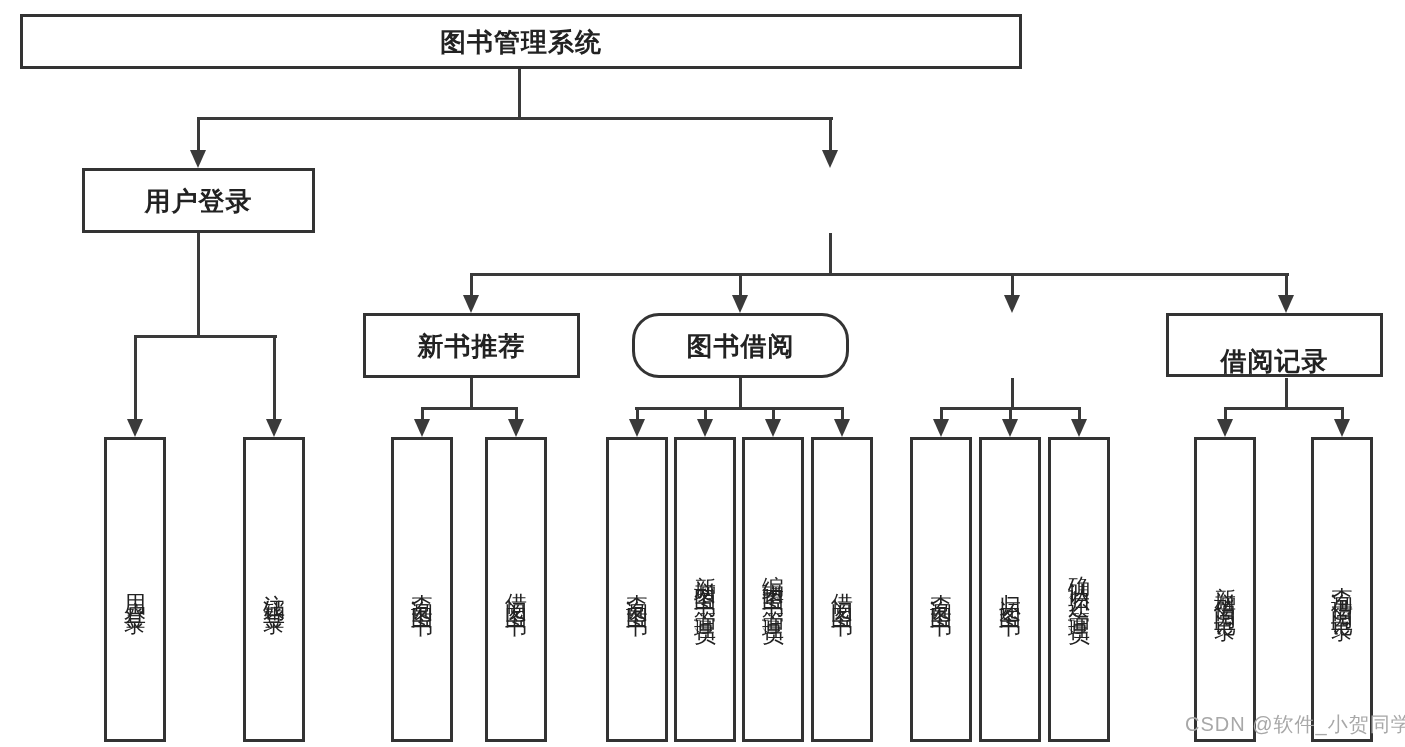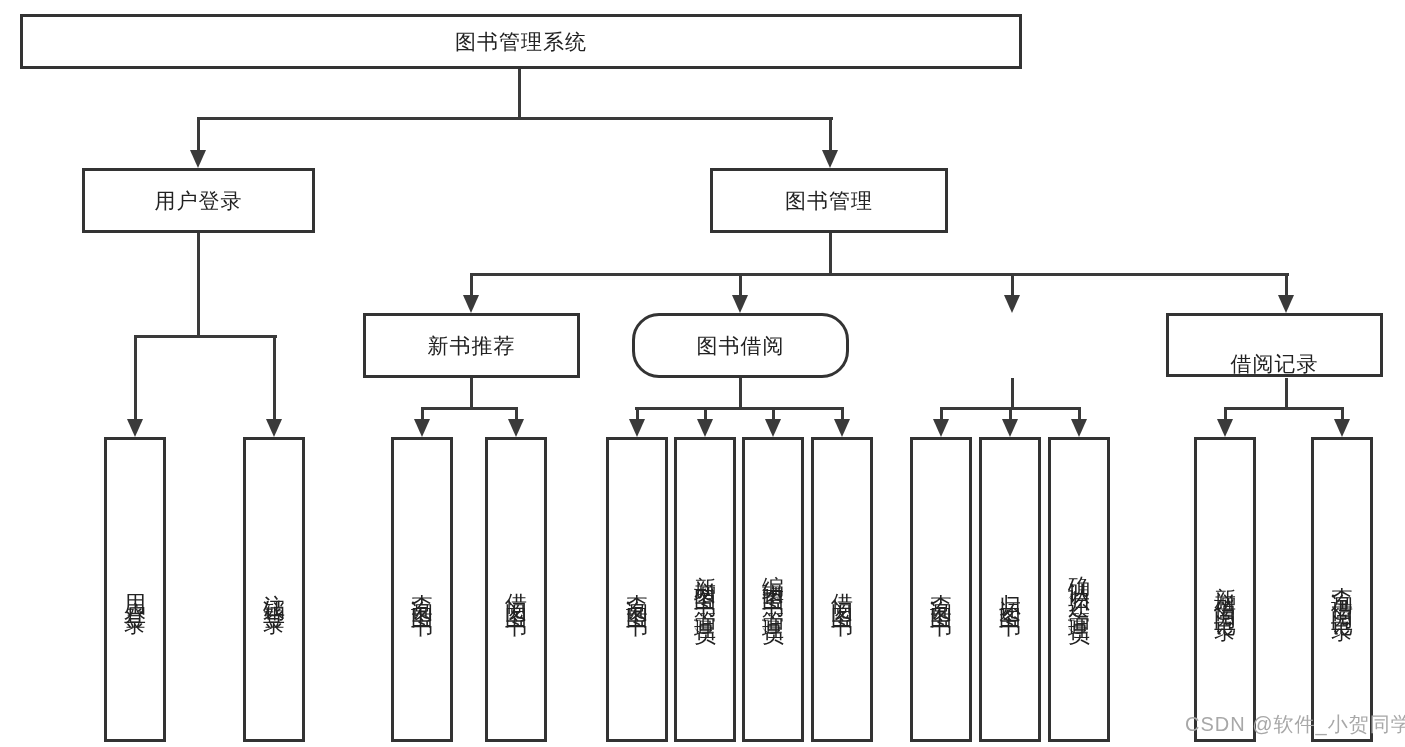--- a/index.html
+++ b/index.html
@@ -11,21 +11,21 @@
     overflow:hidden;
     font-family:"Liberation Sans","DejaVu Sans",sans-serif;
     color:var(--text);
   }
   .box{
     position:absolute; box-sizing:border-box;
     background:var(--fill); border:3px solid var(--border);
     display:flex; align-items:center; justify-content:center;
   }
   .box.h .label{
-    font-size:21px; letter-spacing:1px; white-space:nowrap; line-height:1;
+    font-size:26px; letter-spacing:1px; white-space:nowrap; line-height:1;font-weight:bold;
   }
   .box.v .label{
     writing-mode:vertical-rl; text-orientation:mixed;
     font-size:22px; letter-spacing:7px; line-height:1;
   }
   .vline,.hline{position:absolute; background:var(--line);}
   .vline{width:3px;}
   .hline{height:3px;}
   .arrowhead{
     position:absolute; width:0; height:0;
@@ -93,23 +93,20 @@
     <div class="arrowhead" style="left: 1002px; top: 419px;"></div>
     <div class="arrowhead" style="left: 1071px; top: 419px;"></div>
     <div class="arrowhead" style="left: 1217px; top: 419px;"></div>
     <div class="arrowhead" style="left: 1334px; top: 419px;"></div>
     <div class="box h" style="left: 20px; top: 14px; width: 1002px; height: 55px;">
       <span class="label">图书管理系统</span>
     </div>
     <div class="box h" style="left: 82px; top: 168px; width: 233px; height: 65px;">
       <span class="label">用户登录</span>
     </div>
-    <div class="box h" style="left: 710px; top: 168px; width: 238px; height: 65px;">
-      <span class="label">图书管理</span>
-    </div>
     <div class="box h" style="left: 363px; top: 313px; width: 217px; height: 65px; text-align: right;">
       <span class="label">新书推荐</span>
     </div>
     <div class="box h" style="left: 632px; top: 313px; width: 217px; height: 65px; border-radius: 27px;">
       <span class="label">图书借阅</span>
     </div>
     <div class="box h" style="left: 1166px; top: 313px; width: 217px; height: 64px; align-items: flex-end;">
       <span class="label">借阅记录</span>
     </div>
     <div class="box v" style="left: 104px; top: 437px; width: 62px; height: 305px;">

